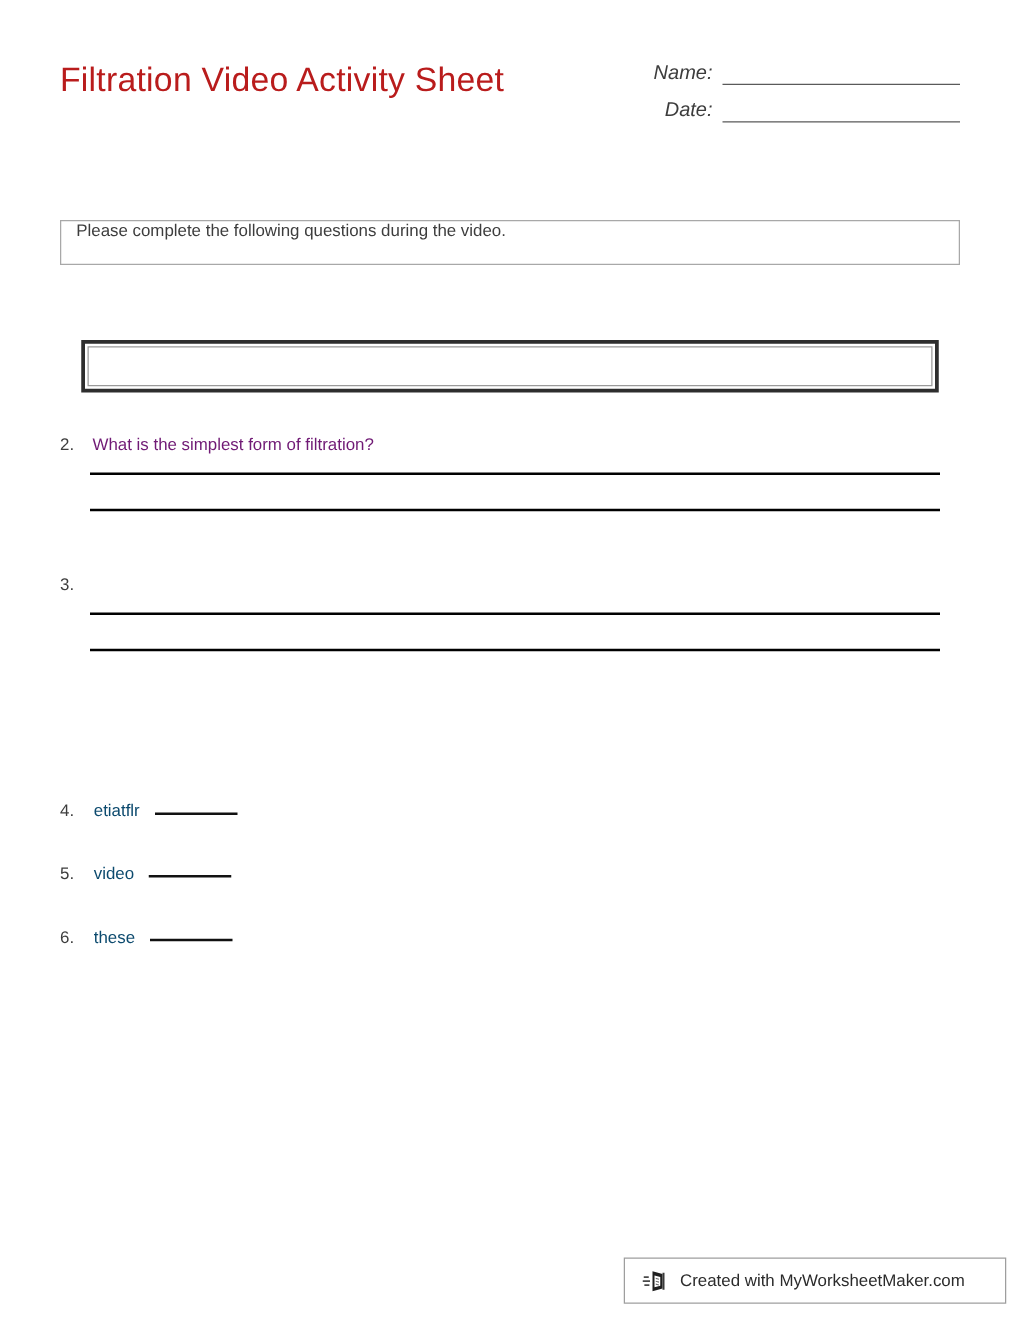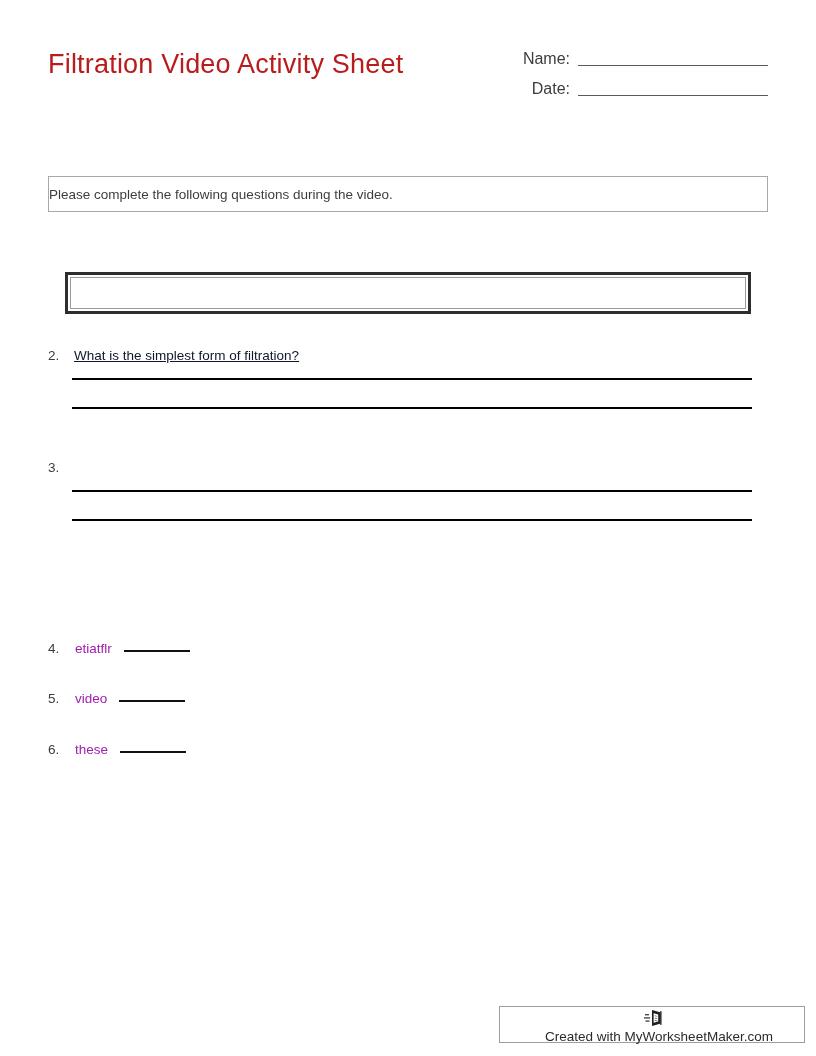--- a/index.html
+++ b/index.html
@@ -44,23 +44,24 @@
     width: 360px;
   }
 
   .namedate {
     width: 270px;
     padding-top: 6px;
   }
 
   .namedate-row {
     display: flex;
-    align-items: center;
+    align-items: flex-end;
     justify-content: flex-end;
     margin-bottom: 12px;
+    font-style: italic;
   }
 
   .namedate-label {
     font-size: 16px;
     color: #3d3d3d;
     white-space: nowrap;
     margin-right: 8px;
   }
 
   .namedate-line {
@@ -70,21 +71,22 @@
   }
 
   
   .instruction-box {
     position: absolute;
     left: 48px;
     width: 720px;
     height: 36px;
     border: 1px solid #a8a8a8;
     display: flex;
-    align-items: center;
+    align-items: flex-start;
+    padding-left: 12px;
     background: #ffffff;
   }
 
   .instruction-box .txt {
     font-size: 13.5px;
     color: #3d3d3d;
   }
 
   #instruction-1 { top: 176px; }
   #instruction-2 { top: 572px; }
@@ -121,22 +123,21 @@
 
   .q-num {
     font-size: 13.5px;
     color: #3d3d3d;
     width: 26px;
     flex: 0 0 26px;
   }
 
   .q-text {
     font-size: 13.5px;
-    color: #0f172a;
-    text-decoration: underline;
+    color: #701a75;
   }
 
   .answer-lines {
     margin-top: 15px;
     padding-left: 24px;
   }
 
   .answer-line {
     width: 680px;
     height: 2.2px;
@@ -152,21 +153,21 @@
     position: absolute;
     left: 48px;
     display: flex;
     align-items: baseline;
   }
 
   .scramble-item .q-num { width: 27px; flex: 0 0 27px; }
 
   .scramble-word {
     font-size: 13.5px;
-    color: #a21caf;
+    color: #0c4a6e;
     white-space: pre;
   }
 
   .scramble-blank {
     display: inline-block;
     height: 12px;
     border-bottom: 2.2px solid #111111;
     margin-left: 12px;
     position: relative;
     top: -1px;
@@ -185,21 +186,20 @@
     position: absolute;
     left: 499px;
     top: 1006px;
     width: 306px;
     height: 37px;
     border: 1px solid #9e9e9e;
     background: #ffffff;
     display: flex;
     align-items: center;
     padding-left: 14px;
-    flex-direction: column;
   }
 
   .footer-logo {
     width: 22px;
     height: 22px;
     flex: 0 0 22px;
     margin-right: 8px;
     display: block;
   }
 

